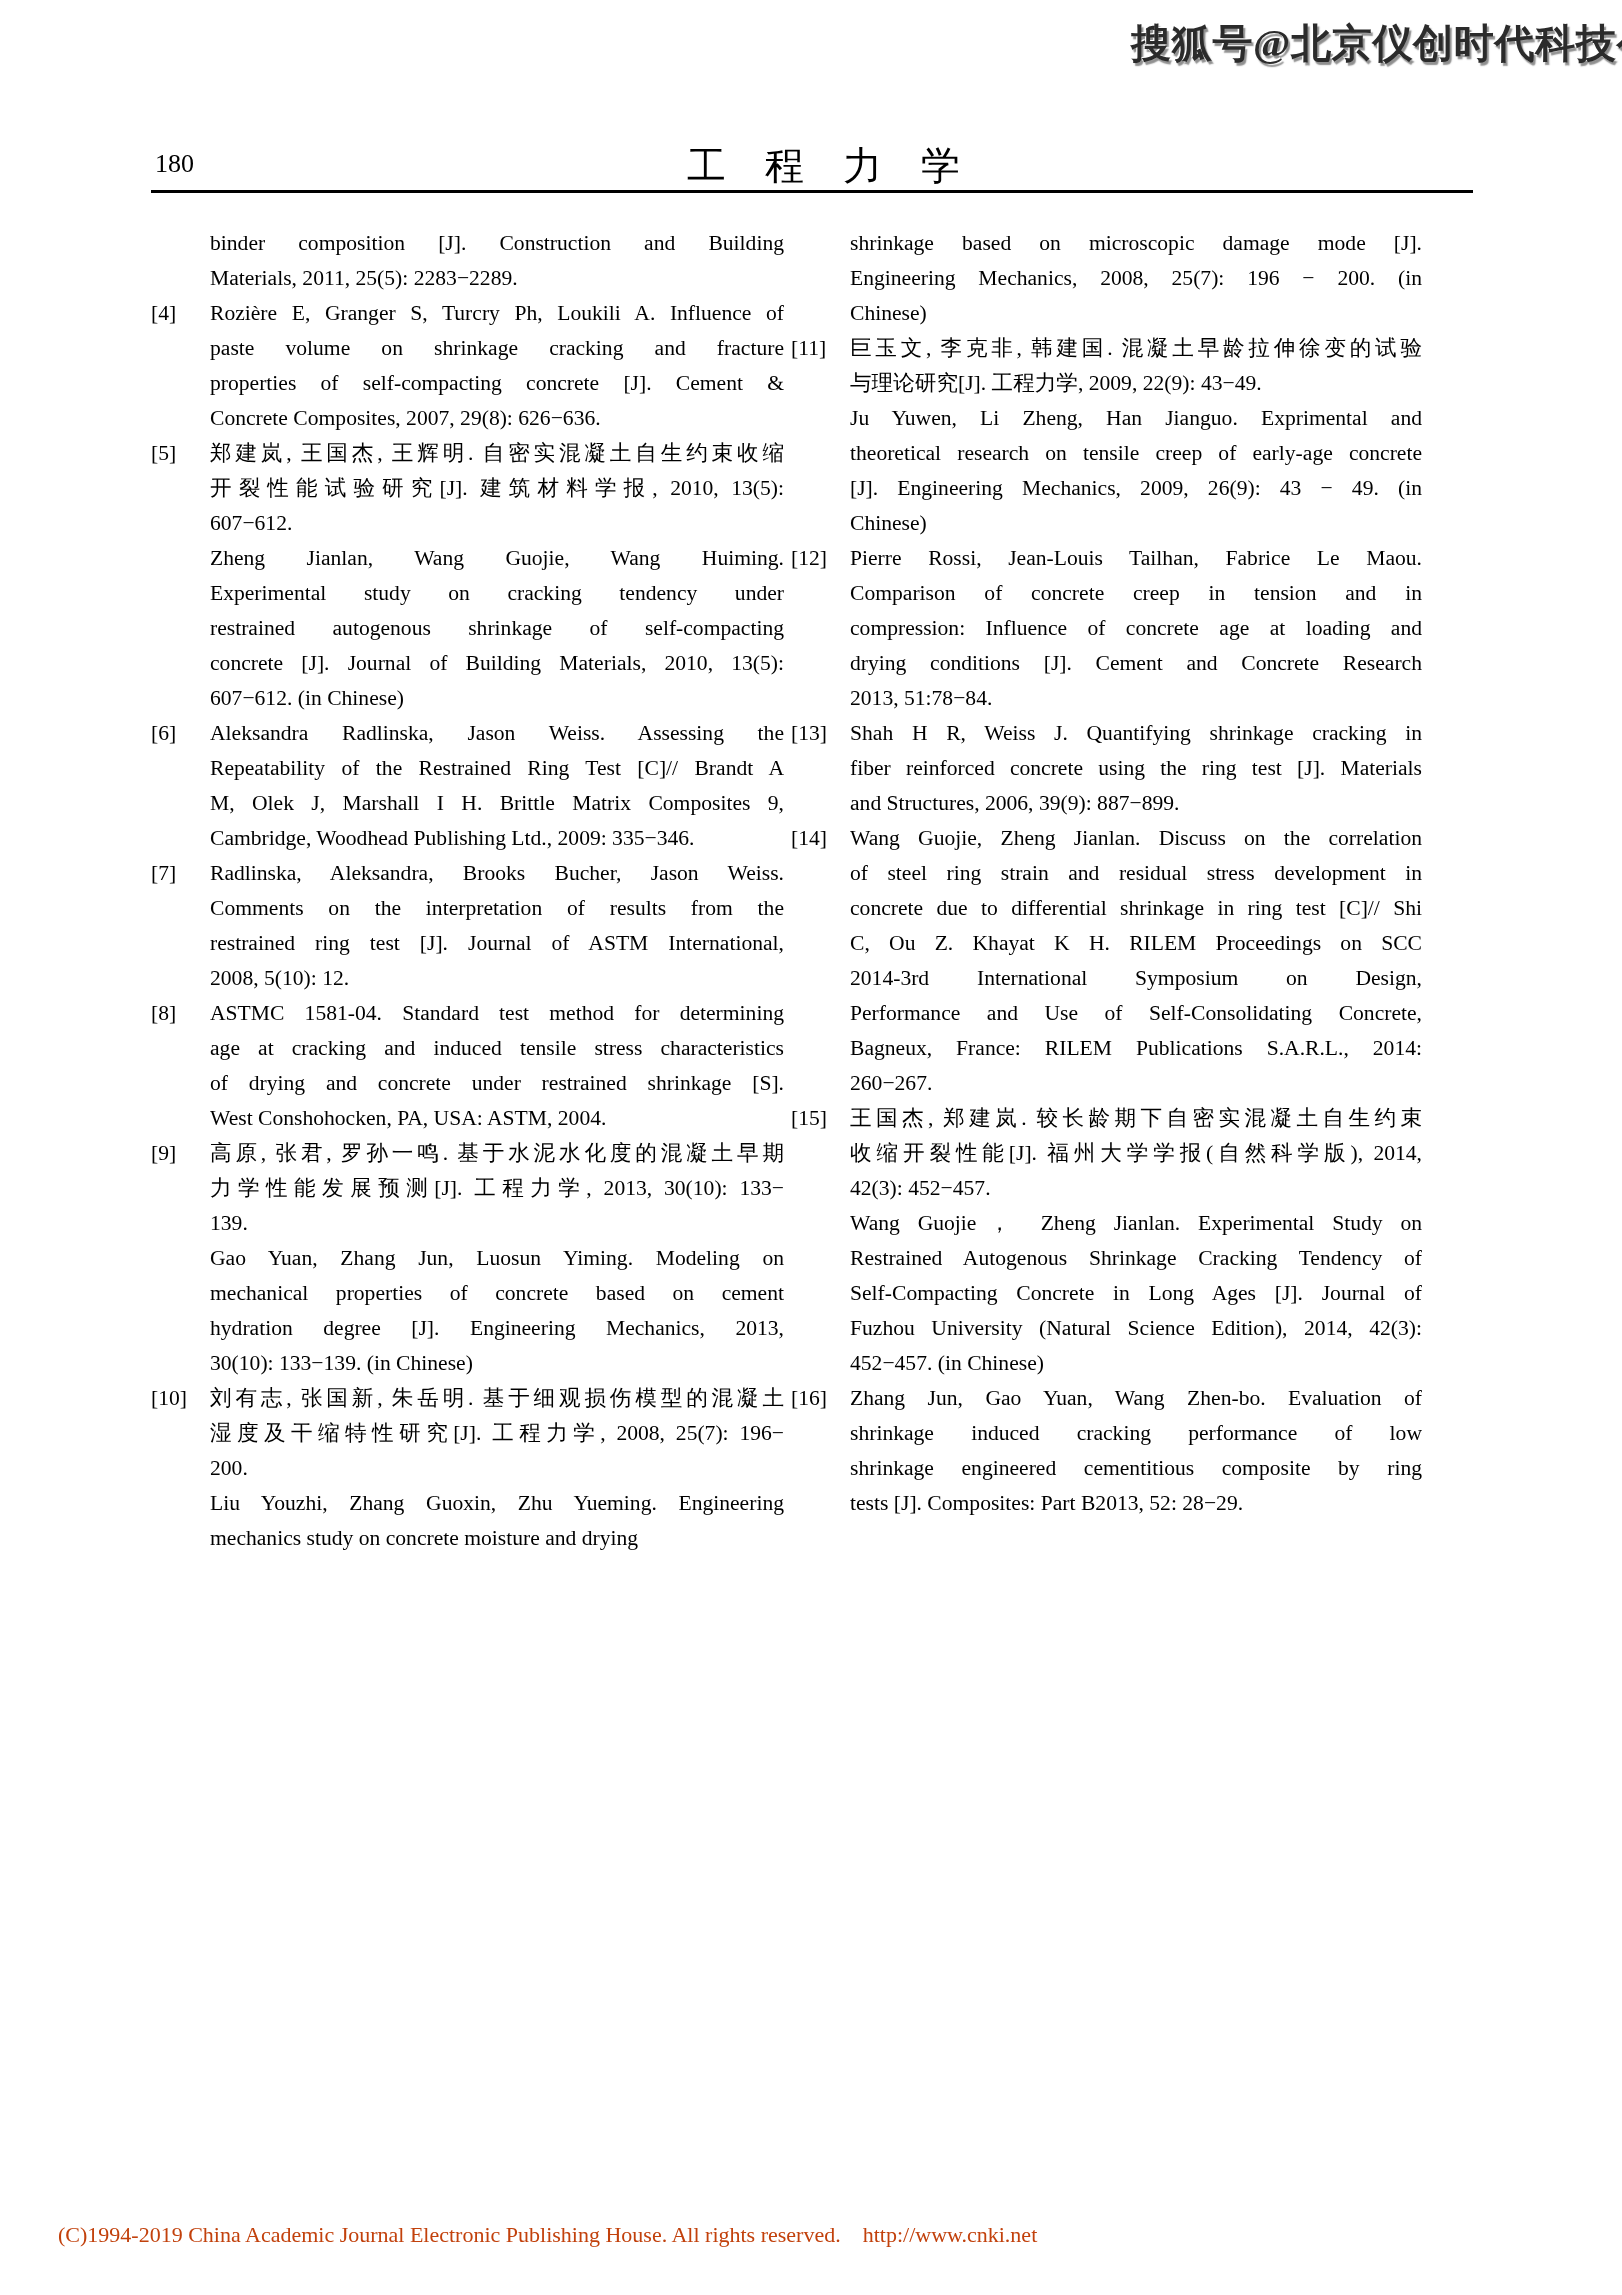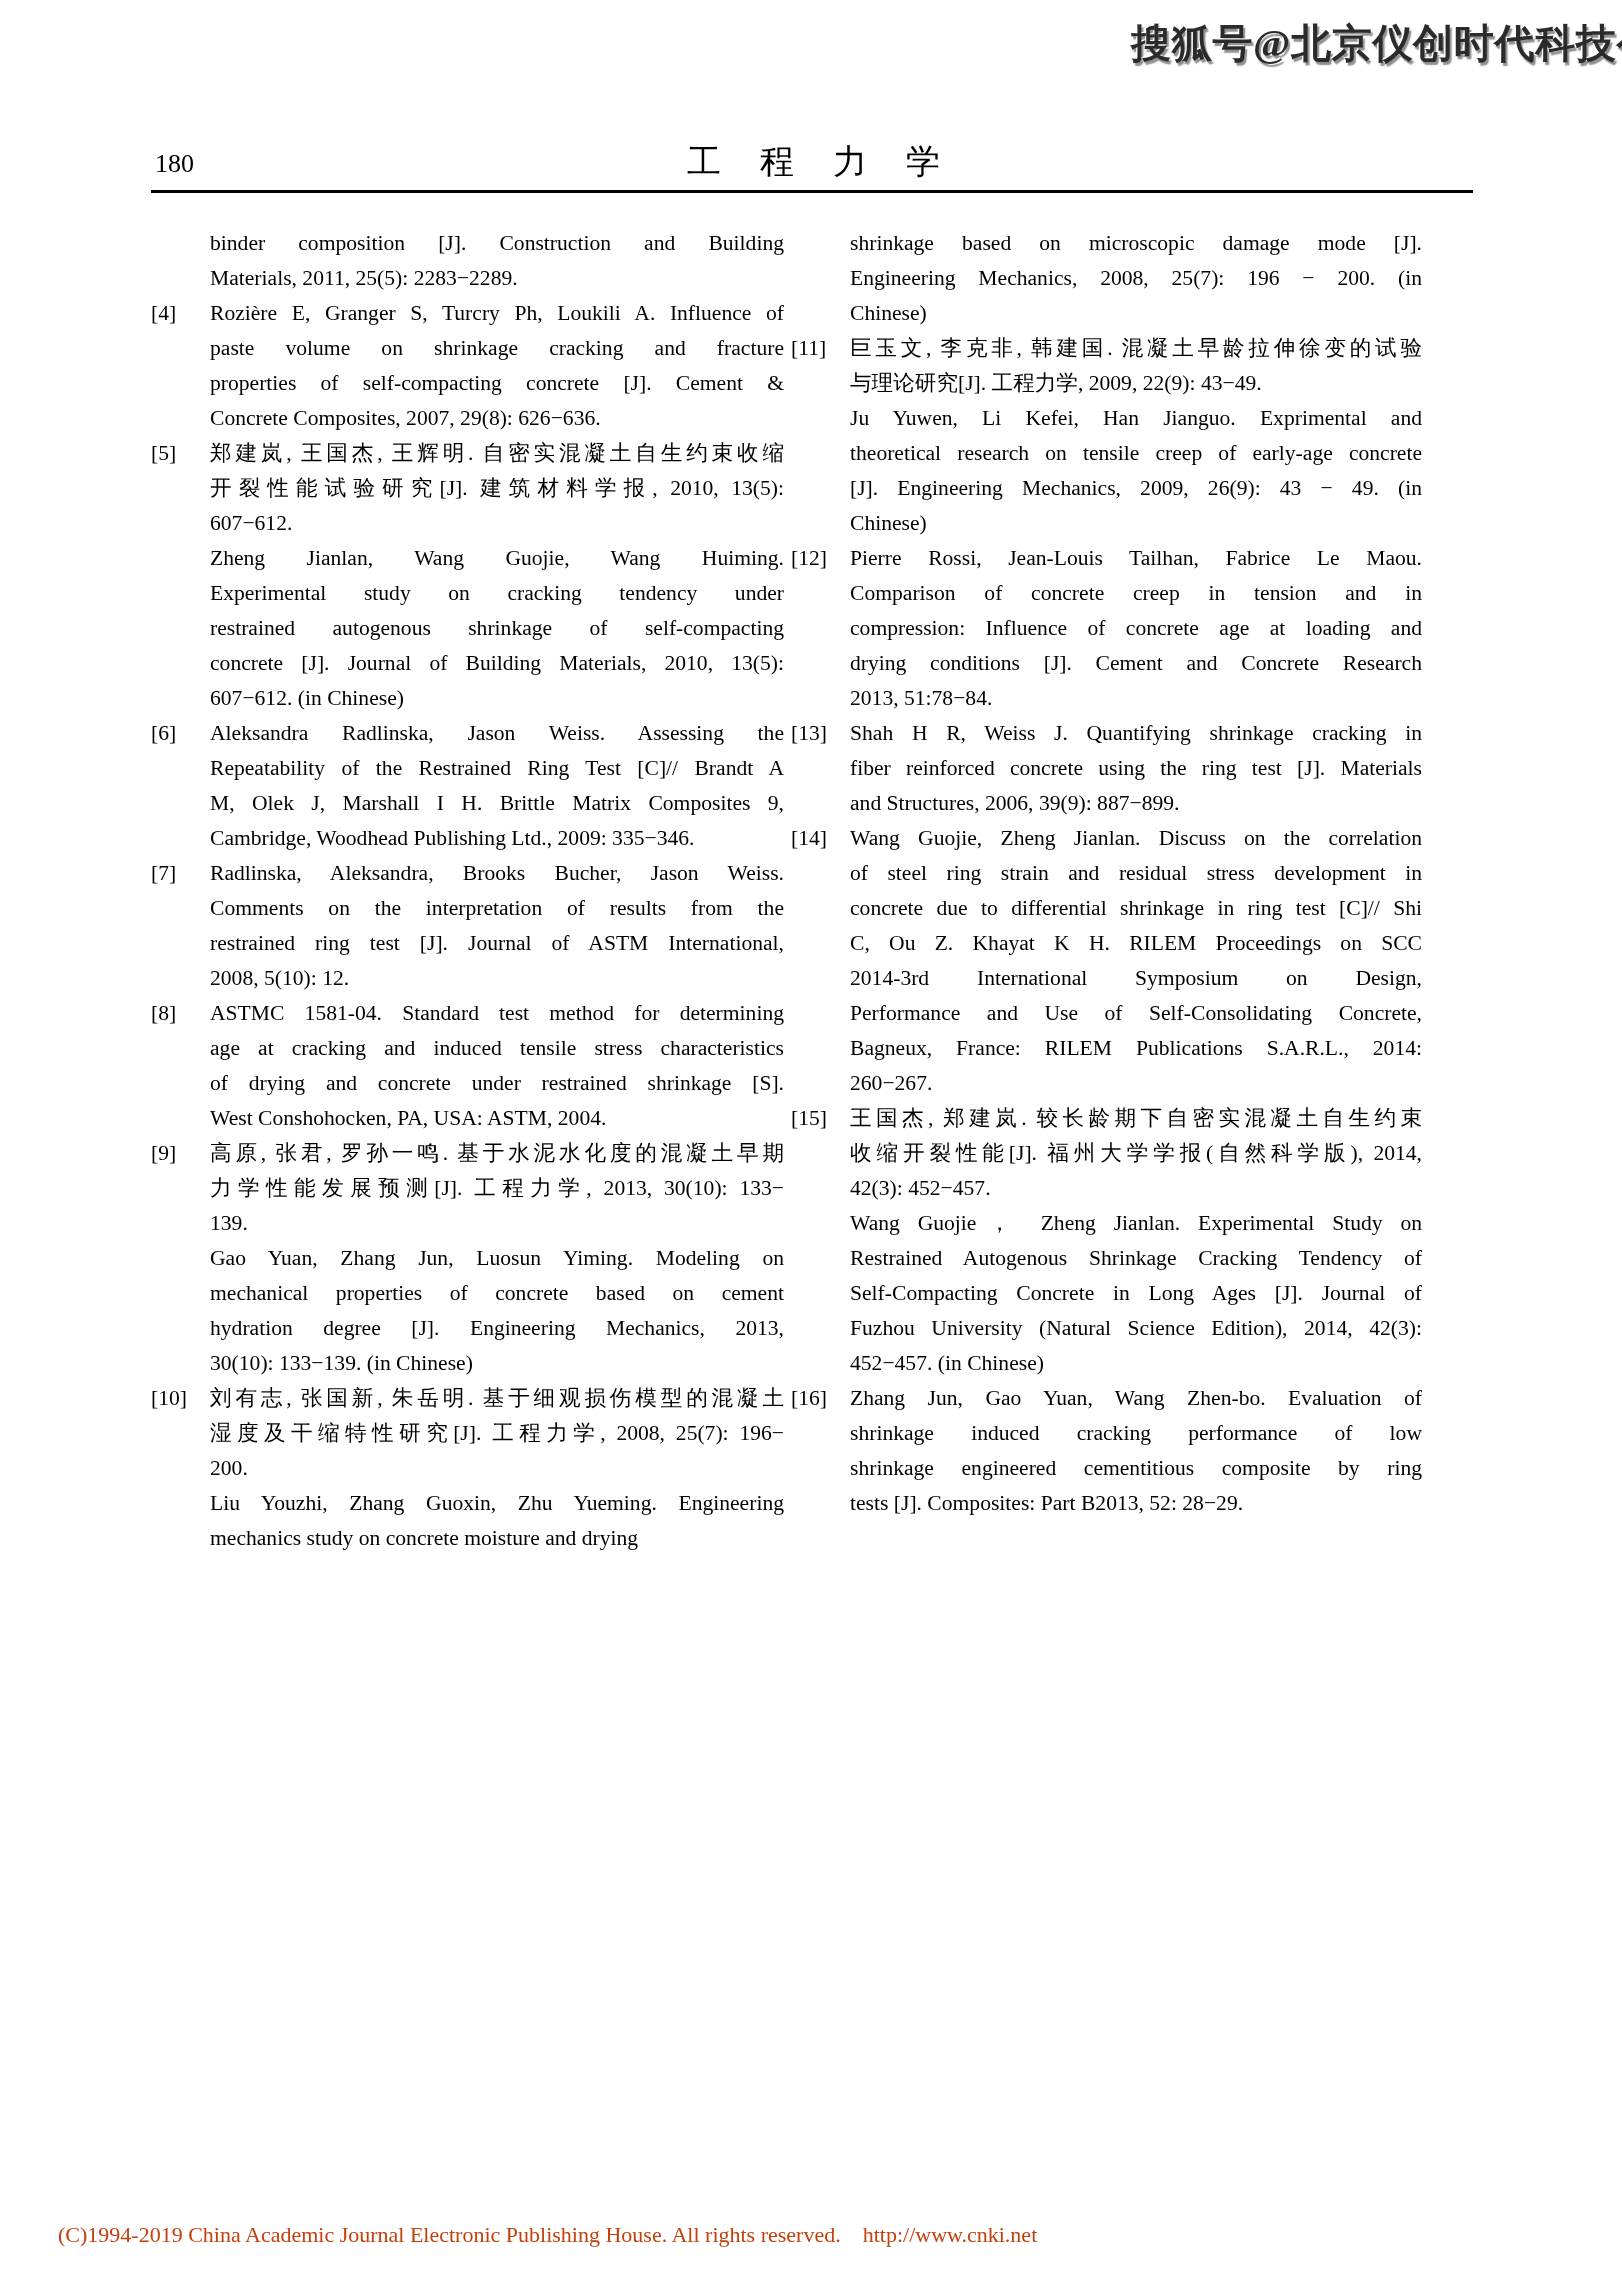--- a/index.html
+++ b/index.html
@@ -30,21 +30,21 @@
   .page-number {
     position: absolute;
     left: 155px;
     top: 149px;
     font-size: 26px;
   }
   .journal-title {
     position: absolute;
     left: 687px;
     top: 139px;
-    font-size: 34px;
+    font-size: 39px;
     letter-spacing: 39px;
     white-space: nowrap;
   }
   .header-rule {
     position: absolute;
     left: 151px;
     top: 190px;
     width: 1322px;
     height: 3.3px;
     background: #000;
@@ -171,21 +171,21 @@
       <div class="ref-line">shrinkage based on microscopic damage mode [J].</div>
       <div class="ref-line">Engineering Mechanics, 2008, 25(7): 196 − 200. (in</div>
       <div class="ref-line last">Chinese)</div>
     </div>
     <div class="ref-entry">
       <span class="ref-label">[11]</span>
       <div class="ref-line">巨玉文, 李克非, 韩建国. 混凝土早龄拉伸徐变的试验</div>
       <div class="ref-line last">与理论研究[J]. 工程力学, 2009, 22(9): 43−49.</div>
     </div>
     <div class="ref-entry">
-      <div class="ref-line">Ju Yuwen, Li Kefei, Han Jianguo. Exprimental and</div>
+      <div class="ref-line">Ju Yuwen, Li Zheng, Han Jianguo. Exprimental and</div>
       <div class="ref-line">theoretical research on tensile creep of early-age concrete</div>
       <div class="ref-line">[J]. Engineering Mechanics, 2009, 26(9): 43 − 49. (in</div>
       <div class="ref-line last">Chinese)</div>
     </div>
     <div class="ref-entry">
       <span class="ref-label">[12]</span>
       <div class="ref-line">Pierre Rossi, Jean-Louis Tailhan, Fabrice Le Maou.</div>
       <div class="ref-line">Comparison of concrete creep in tension and in</div>
       <div class="ref-line">compression: Influence of concrete age at loading and</div>
       <div class="ref-line">drying conditions [J]. Cement and Concrete Research</div>

